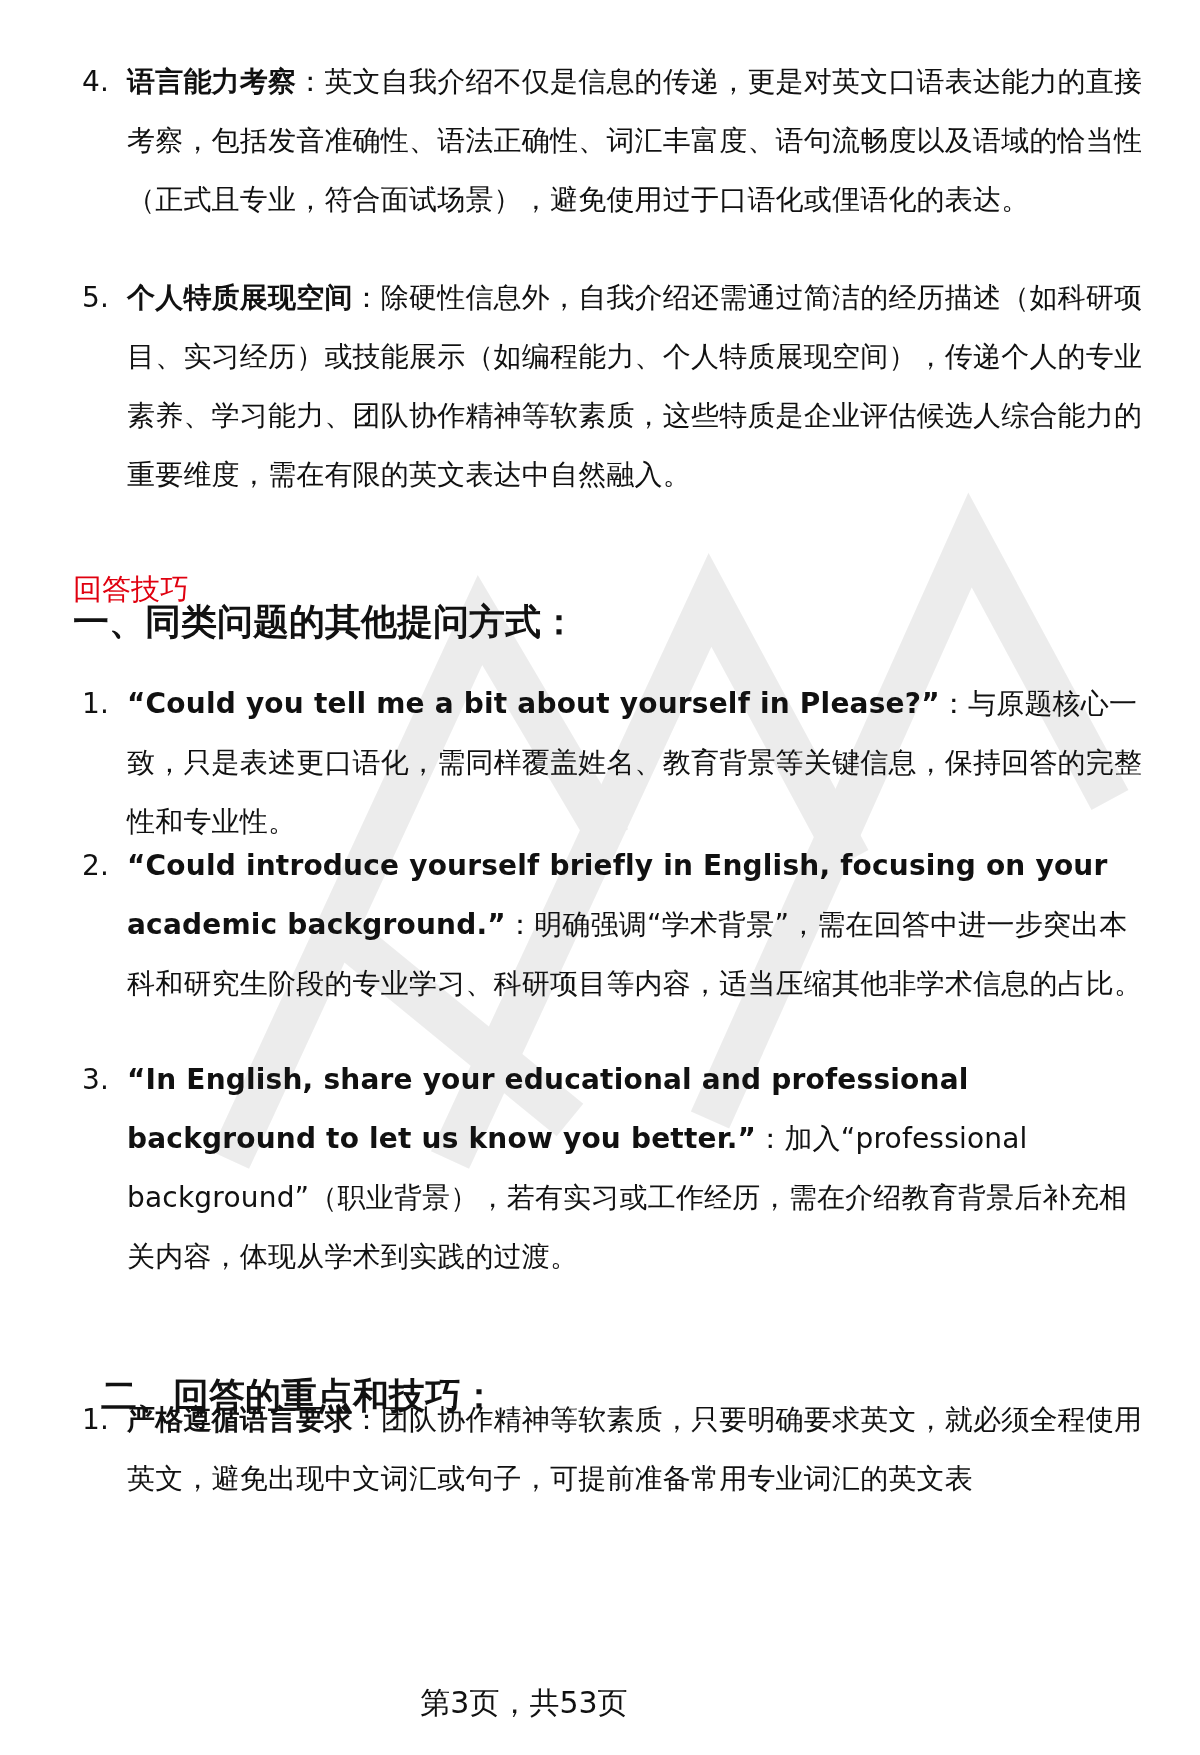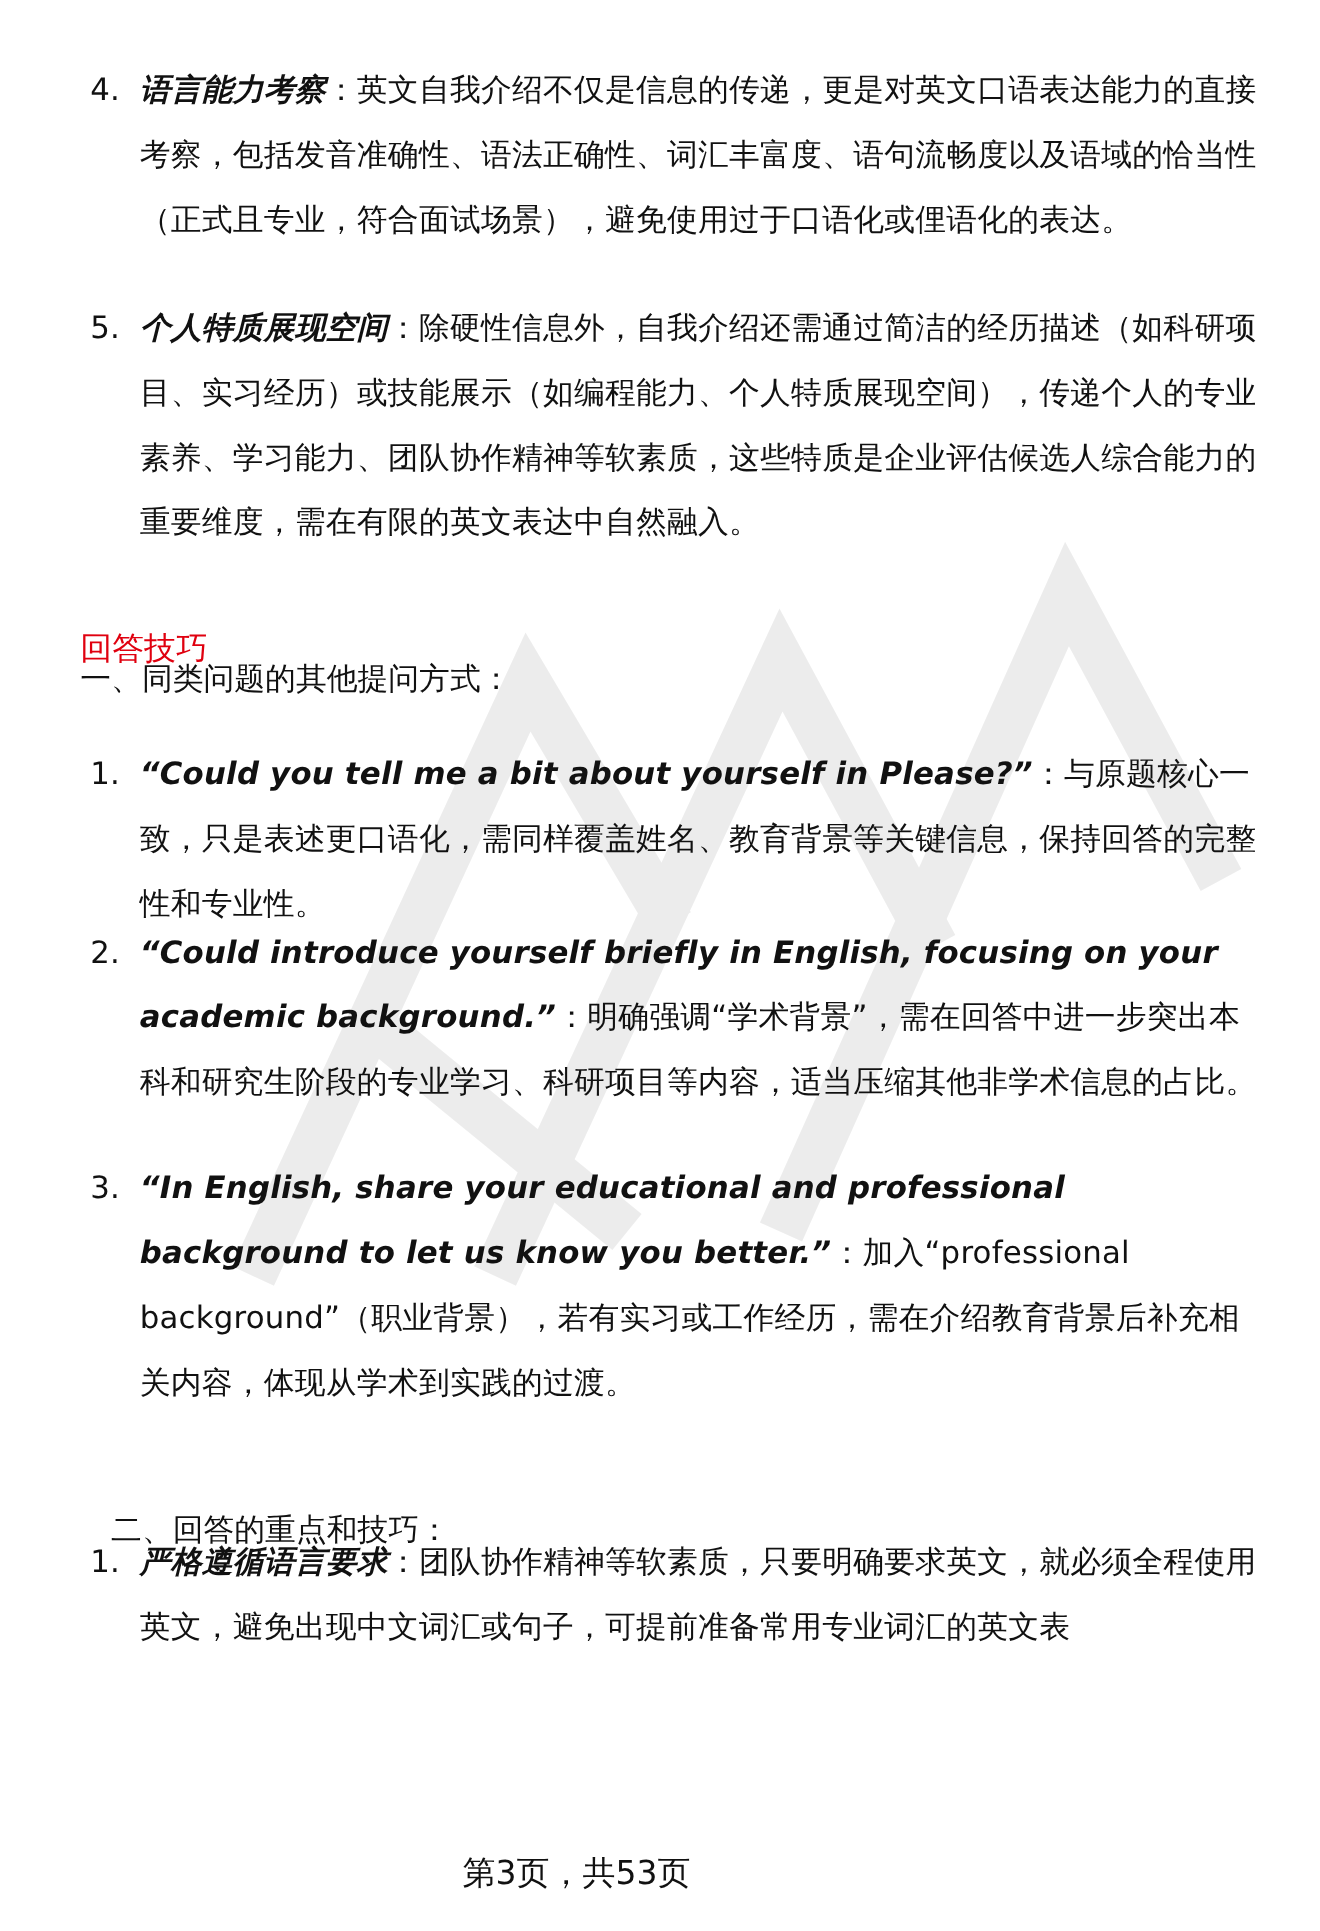--- a/index.html
+++ b/index.html
@@ -13,26 +13,26 @@
     pointer-events:none; opacity:0.07; z-index:0;
   }
   .page { position:relative; z-index:1; }
   .item {
     position:absolute; left:127px; width:1025px;
     font-size:28px; line-height:59px; letter-spacing:0.2px;
   }
   .num {
     position:absolute; left:-45px; top:0; font-size:28px; line-height:59px;
   }
-  .item b { font-weight:bold;font-style:italic; }
+  .item b { font-weight:bold; }
   .section-red {
     position:absolute; left:73px; top:570px; font-size:29px; font-weight:normal; color:#e0000f;
   }
   .heading {
-    position:absolute; left:73px; font-size:28px; font-weight:normal; color:#111;
+    position:absolute; left:73px; font-size:36px; font-weight:bold; color:#111;
   }
   .footer {
     position:absolute; left:0; width:1048px; top:1683px; text-align:center; font-size:30px; color:#111;
   }
 </style>
 </head>
 <body>
 
 <svg class="watermark" viewBox="0 0 1000 760">
   <g fill="none" stroke="#000" stroke-width="42">

